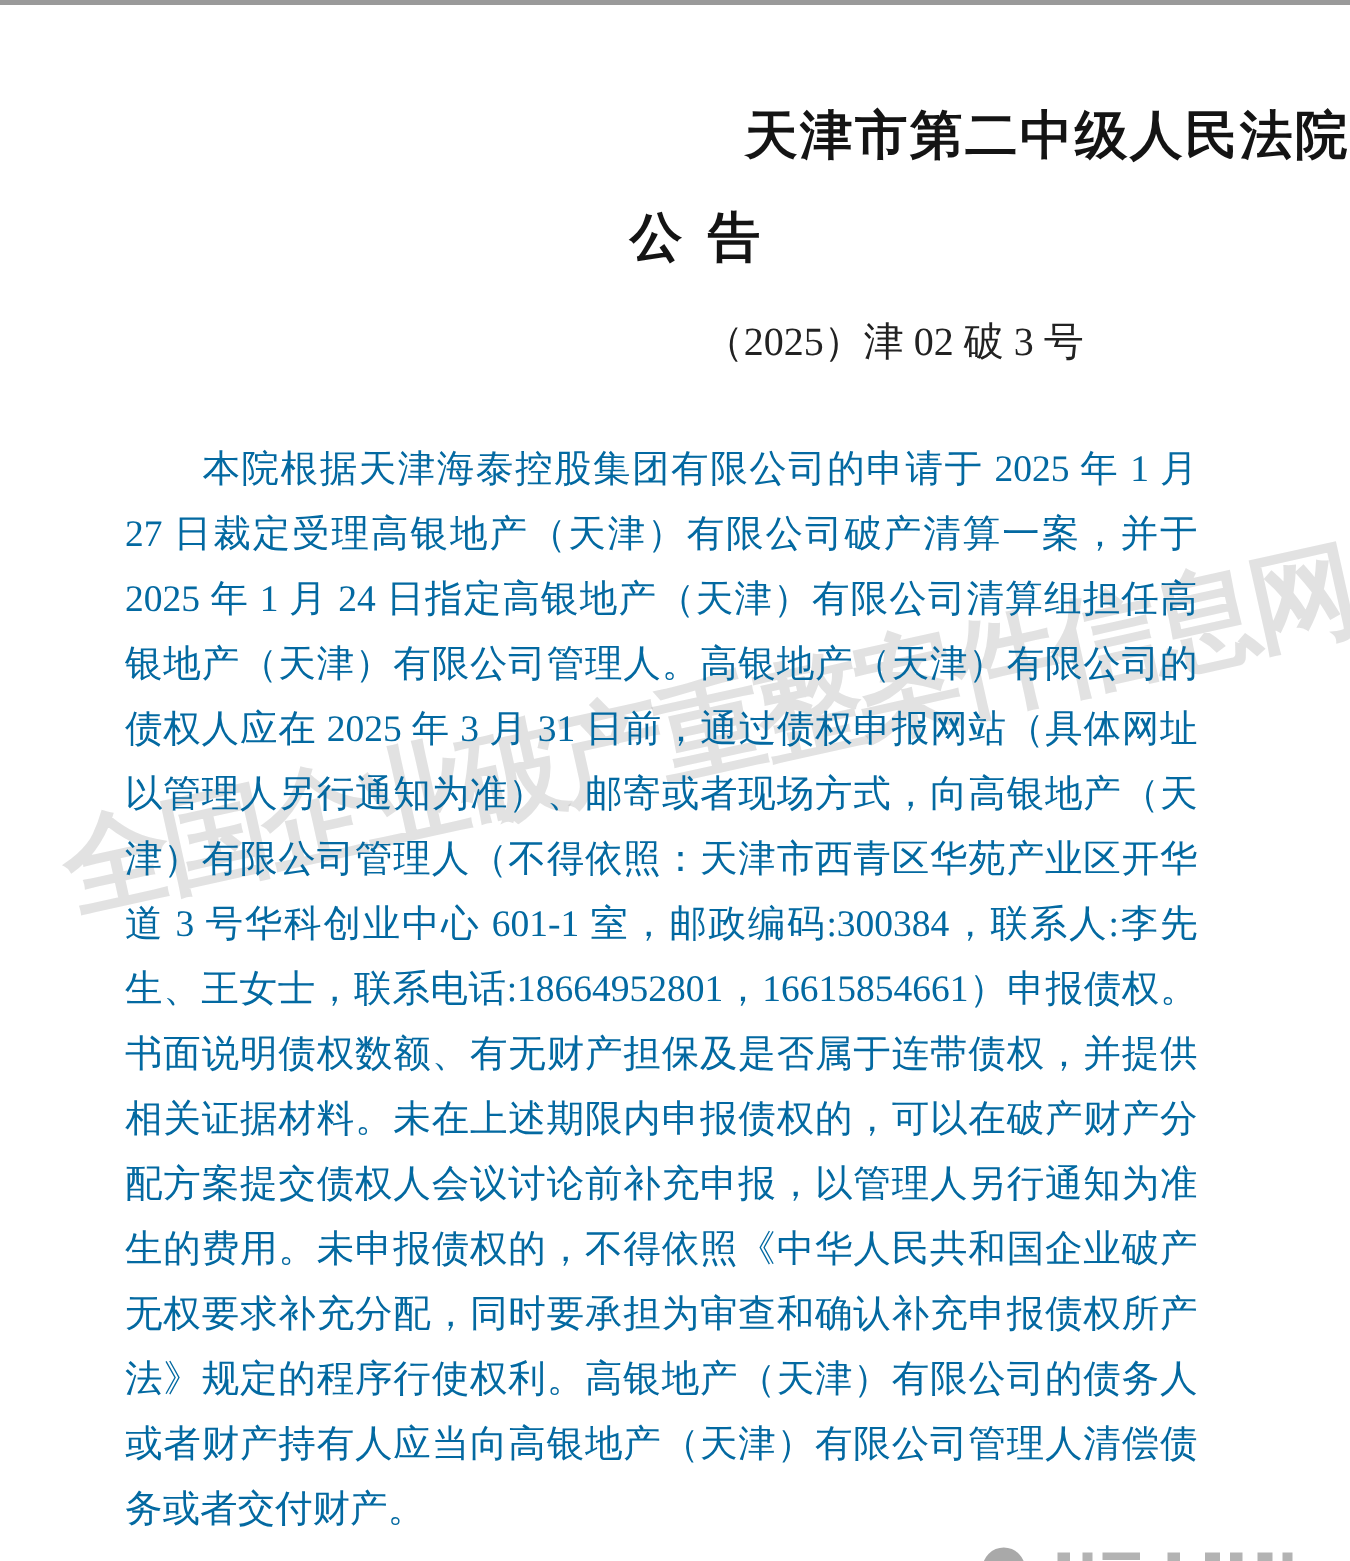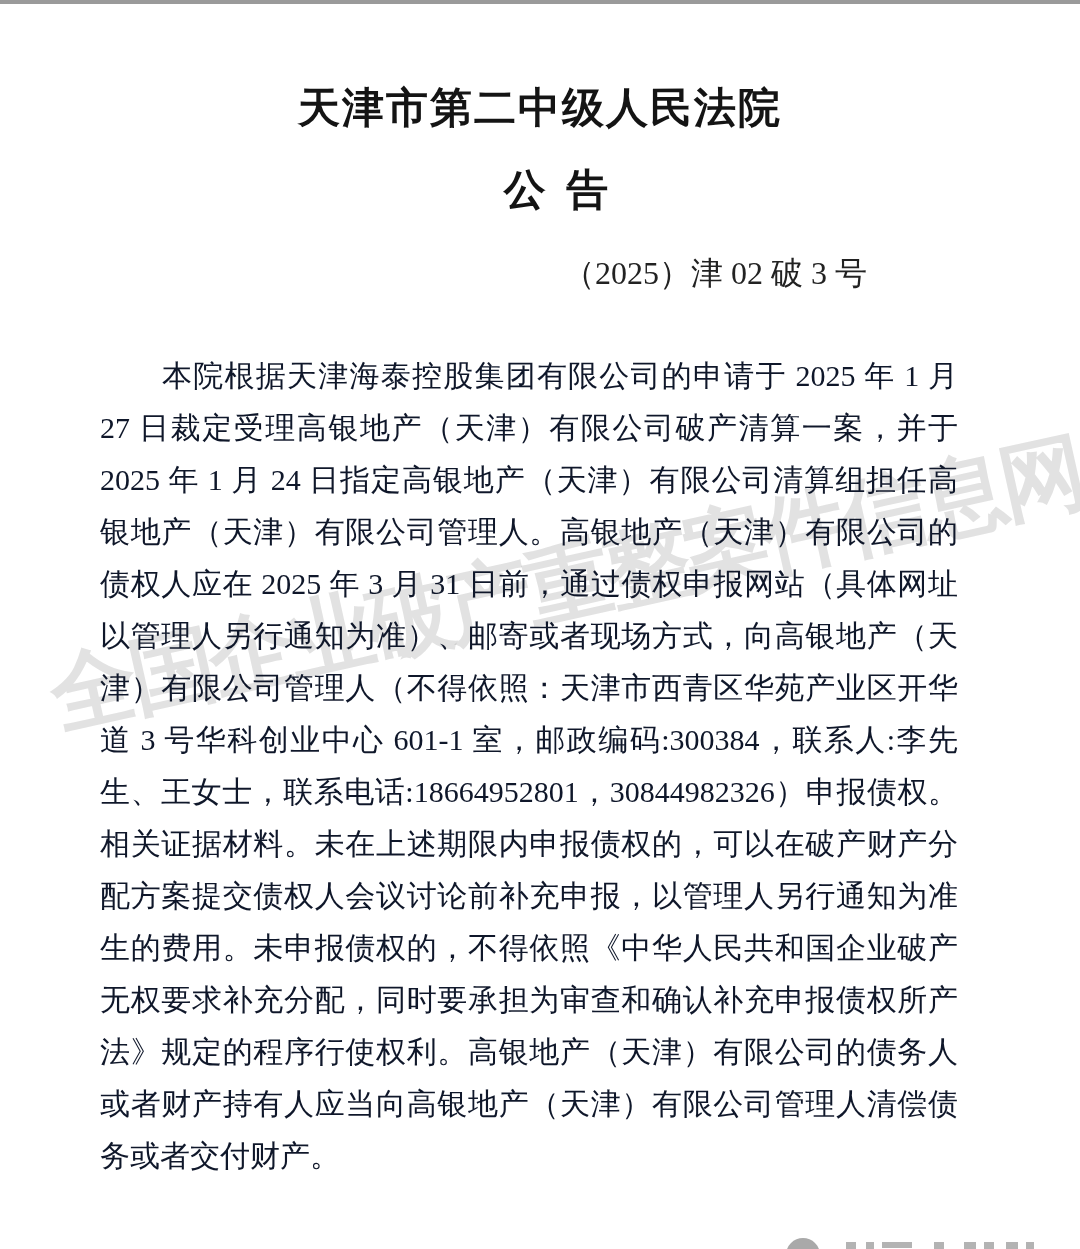--- a/index.html
+++ b/index.html
@@ -37,21 +37,21 @@
     transform-origin: 0 50%;
     pointer-events: none;
     user-select: none;
   }
   .court-title {
     position: absolute;
     top: 80px;
     left: 0;
     width: 1080px;
     margin: 0;
-    text-align: center;
+    text-align: right;
     font-size: 42px;
     font-weight: 700;
     letter-spacing: 2px;
     color: #141414;
   }
   .doc-type {
     position: absolute;
     top: 146px;
     left: 0;
     width: 1080px;
@@ -72,21 +72,21 @@
   .body-text {
     position: absolute;
     top: 350px;
     left: 100px;
     width: 858px;
   }
   .line {
     font-size: 30px;
     line-height: 52px;
     height: 52px;
-    color: #0f172a;
+    color: #0369a1;
     text-align: justify;
     text-align-last: justify;
     overflow: hidden;
   }
   .line.first {
     padding-left: 62px;
   }
   .line.last {
     text-align-last: left;
   }
@@ -139,21 +139,22 @@
 
   <div class="body-text" id="body-lines">
       <div class="line first">本院根据天津海泰控股集团有限公司的申请于 2025 年 1 月</div>
       <div class="line">27 日裁定受理高银地产（天津）有限公司破产清算一案，并于</div>
       <div class="line">2025 年 1 月 24 日指定高银地产（天津）有限公司清算组担任高</div>
       <div class="line">银地产（天津）有限公司管理人。高银地产（天津）有限公司的</div>
       <div class="line">债权人应在 2025 年 3 月 31 日前，通过债权申报网站（具体网址</div>
       <div class="line">以管理人另行通知为准）、邮寄或者现场方式，向高银地产（天</div>
       <div class="line">津）有限公司管理人（不得依照：天津市西青区华苑产业区开华</div>
       <div class="line">道 3 号华科创业中心 601-1 室，邮政编码:300384，联系人:李先</div>
-      <div class="line">生、王女士，联系电话:18664952801，30844982326）申报债权。</div>
+      <div class="line">生、王女士，联系电话:18664952801，16615854661）申报债权。</div>
+      <div class="line">书面说明债权数额、有无财产担保及是否属于连带债权，并提供</div>
       <div class="line">相关证据材料。未在上述期限内申报债权的，可以在破产财产分</div>
       <div class="line">配方案提交债权人会议讨论前补充申报，以管理人另行通知为准</div>
       <div class="line">生的费用。未申报债权的，不得依照《中华人民共和国企业破产</div>
       <div class="line">无权要求补充分配，同时要承担为审查和确认补充申报债权所产</div>
       <div class="line">法》规定的程序行使权利。高银地产（天津）有限公司的债务人</div>
       <div class="line">或者财产持有人应当向高银地产（天津）有限公司管理人清偿债</div>
       <div class="line last">务或者交付财产。</div>
     </div>
 
   <div class="footer-cut">

